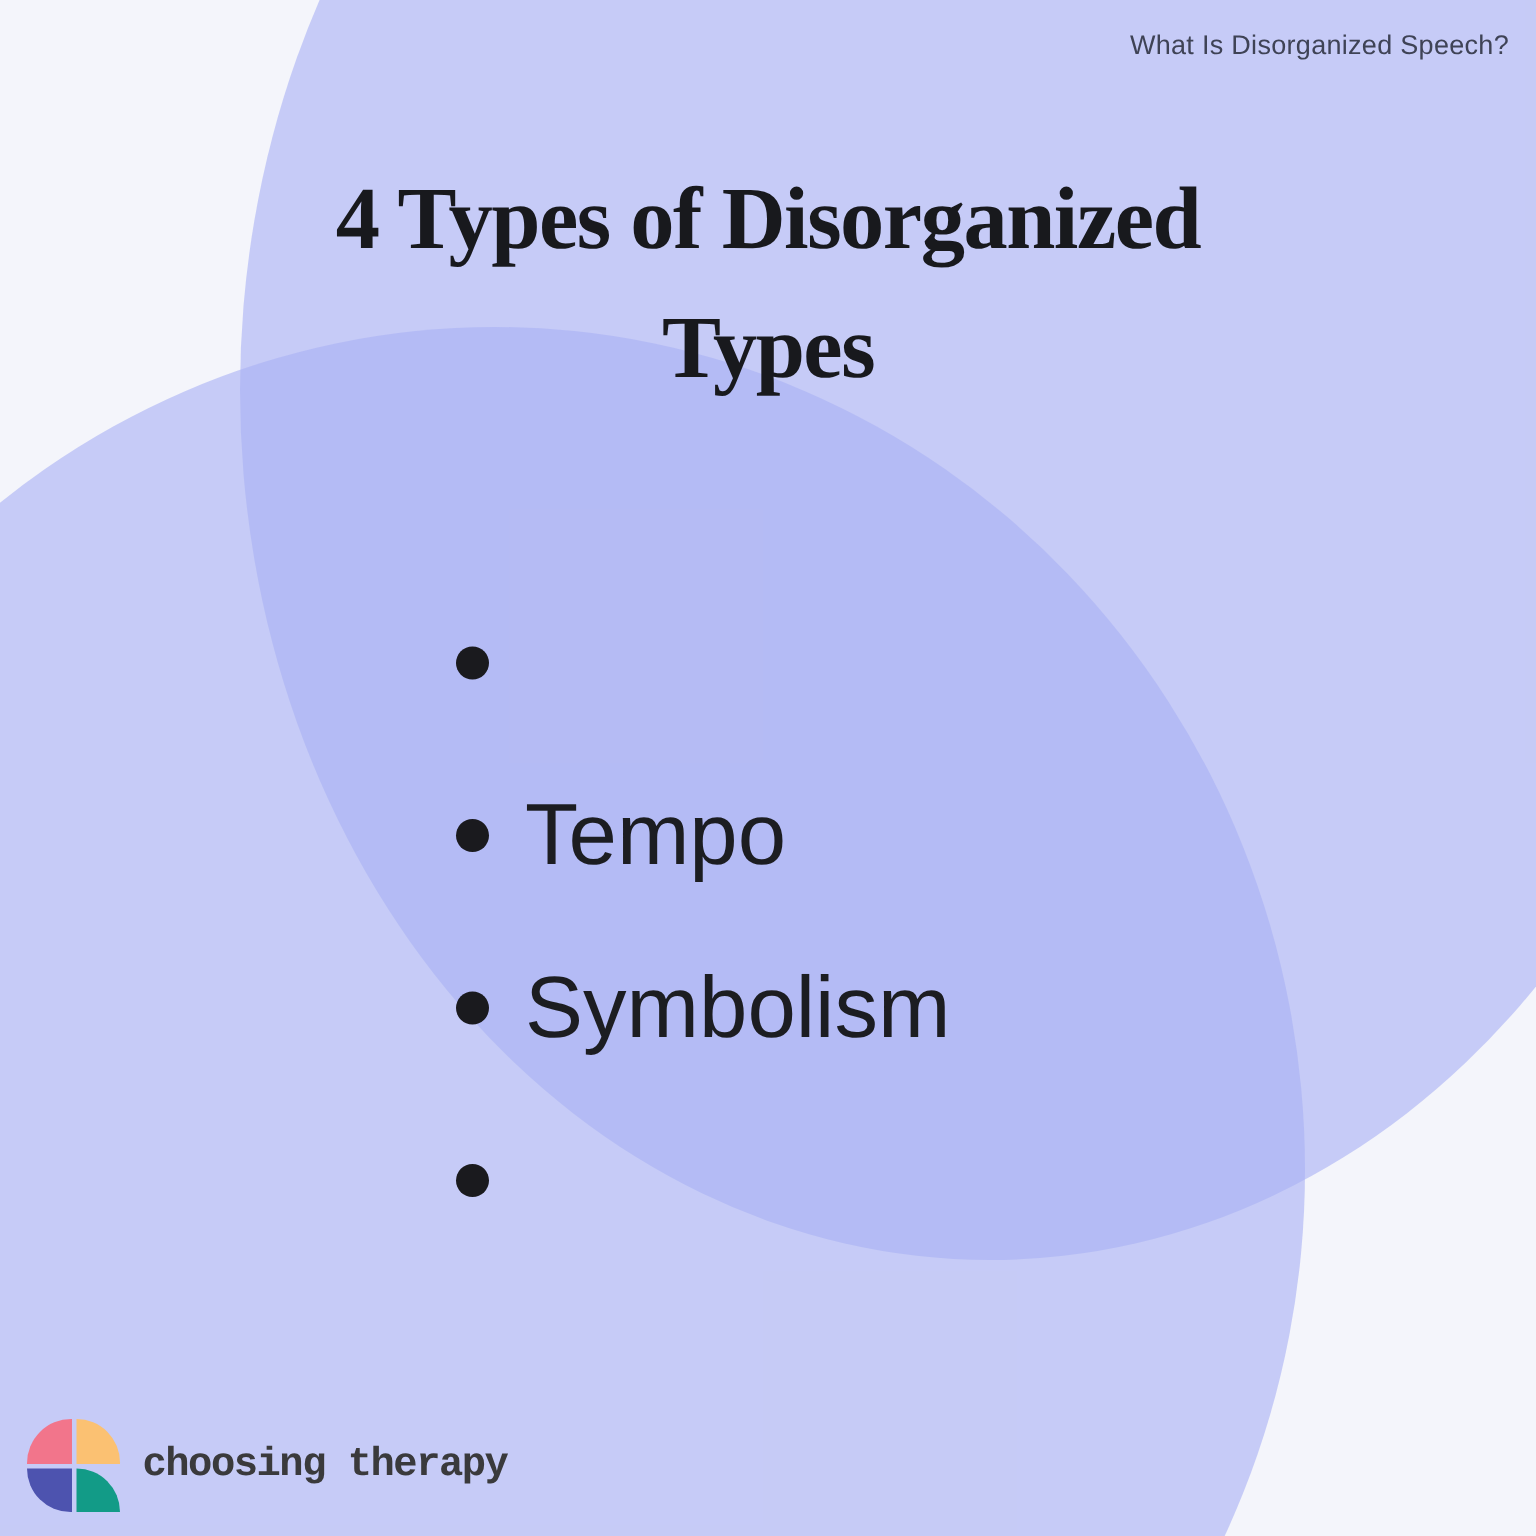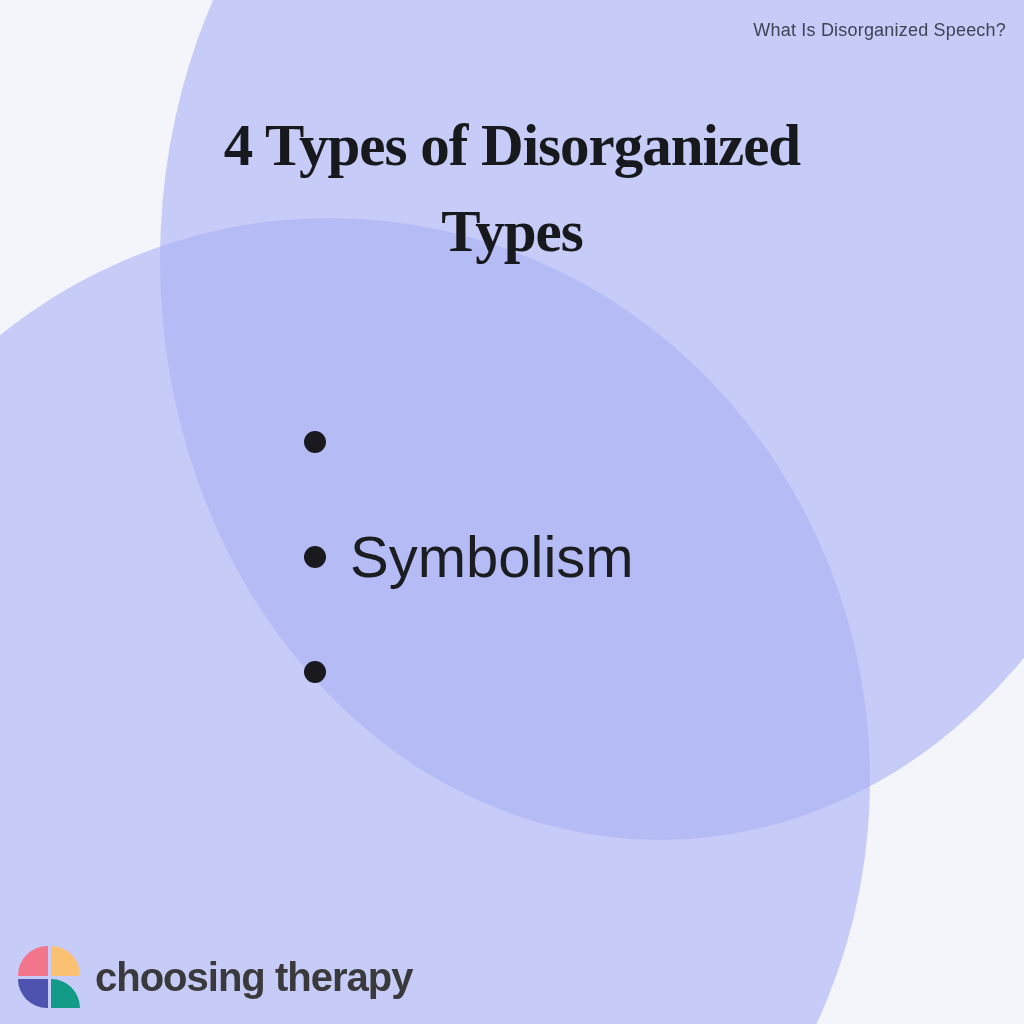--- a/index.html
+++ b/index.html
@@ -112,23 +112,23 @@
   }
   .petal {
     display: block;
   }
   .petal-pink   { background: #f2758b; border-radius: 100% 0 0 0; }
   .petal-orange { background: #fbc172; border-radius: 0 100% 0 0; }
   .petal-indigo { background: #4d53af; border-radius: 0 0 0 100%; }
   .petal-teal   { background: #129b87; border-radius: 0 100% 0 0; }
   .logo-text {
     margin-left: 15px;
-    font-family: Liberation Sans, sans-serif;
+    font-family: Liberation Mono, monospace;
     font-weight: 700;
-    font-size: 40px;
+    font-size: 27px;
     letter-spacing: -1px;
     color: #3a3a3c;
     white-space: nowrap;
   }
 </style>
 </head>
 <body>
 
 <div class="canvas">
 
@@ -141,20 +141,24 @@
     <span class="line">4 Types of Disorganized</span>
     <span class="line">Types</span>
   </h1>
 
   <ul class="bullets">
     <li class="bullet-row">
       <span class="dot"></span>
     </li>
     <li class="bullet-row">
       <span class="dot"></span>
+      <span class="bullet-text">Tempo</span>
+    </li>
+    <li class="bullet-row">
+      <span class="dot"></span>
       <span class="bullet-text">Symbolism</span>
     </li>
     <li class="bullet-row">
       <span class="dot"></span>
     </li>
   </ul>
 
   <div class="logo">
     <div class="logo-icon">
       <span class="petal petal-pink"></span>

